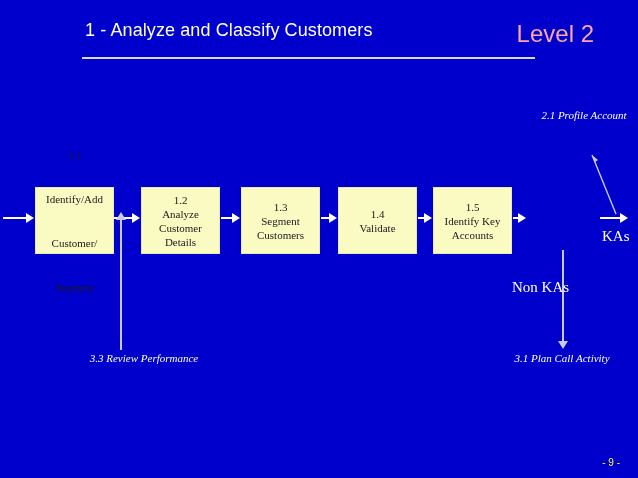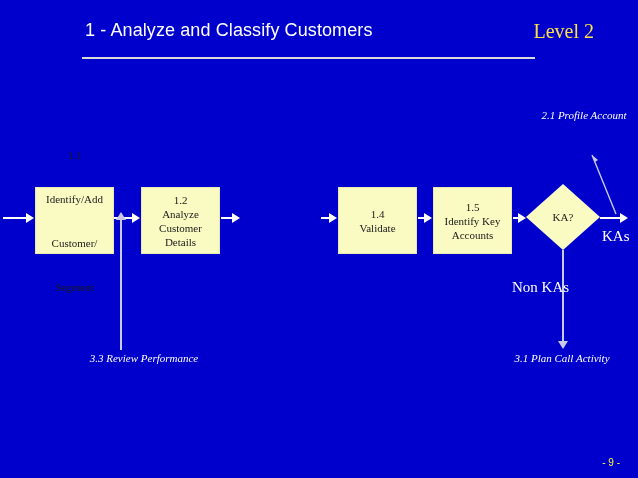--- a/index.html
+++ b/index.html
@@ -24,23 +24,23 @@
     font-family: "Liberation Sans", "DejaVu Sans", sans-serif;
     font-size: 18px;
     color: #ffffff;
     white-space: nowrap;
     letter-spacing: 0.1px;
   }
   .hdr-level {
     position: absolute;
     right: 44px;
     top: 20px;
-    font-family: Liberation Serif, serif;
-    font-size: 20px;
-    color: #fde047;
+    font-family: Liberation Sans, sans-serif;
+    font-size: 24px;
+    color: #fca5a5;
     white-space: nowrap;
   }
   .hdr-rule {
     position: absolute;
     left: 82px;
     top: 57px;
     width: 453px;
     height: 2px;
     background: #d9d9d9;
   }
@@ -172,36 +172,37 @@
     <span class="ln">Segment</span>
   </div>
 
   <div class="pbox" style="left:141px; top:187px; width:79px; height:67px;">
     <span class="ln">1.2</span>
     <span class="ln">Analyze</span>
     <span class="ln">Customer</span>
     <span class="ln">Details</span>
   </div>
 
+  <div class="pbox" style="left:241px; top:187px; width:79px; height:67px;">
+    <span class="ln">1.3</span>
+    <span class="ln">Segment</span>
+    <span class="ln">Customers</span>
+  </div>
 
   <div class="pbox" style="left:338px; top:187px; width:79px; height:67px;">
     <span class="ln">1.4</span>
     <span class="ln">Validate</span>
   </div>
 
   <div class="pbox" style="left:433px; top:187px; width:79px; height:67px;font-family:Liberation Serif, serif;">
     <span class="ln">1.5</span>
     <span class="ln">Identify Key</span>
     <span class="ln">Accounts</span>
   </div>
 
-  <div class="diamond-wrap" style="left:526px; top:184px;">
-    <div class="diamond-shape"></div>
-    <div class="diamond-label">KA?</div>
-  </div>
 
   <div class="hline" style="left:3px; top:217px; width:24px;"></div>
   <div class="arrow-r" style="left:26px; top:213px;"></div>
 
   <div class="hline" style="left:114px; top:217px; width:19px;"></div>
   <div class="arrow-r" style="left:132px; top:213px;"></div>
 
   <div class="hline" style="left:221px; top:217px; width:12px;"></div>
   <div class="arrow-r" style="left:232px; top:213px;"></div>
 

